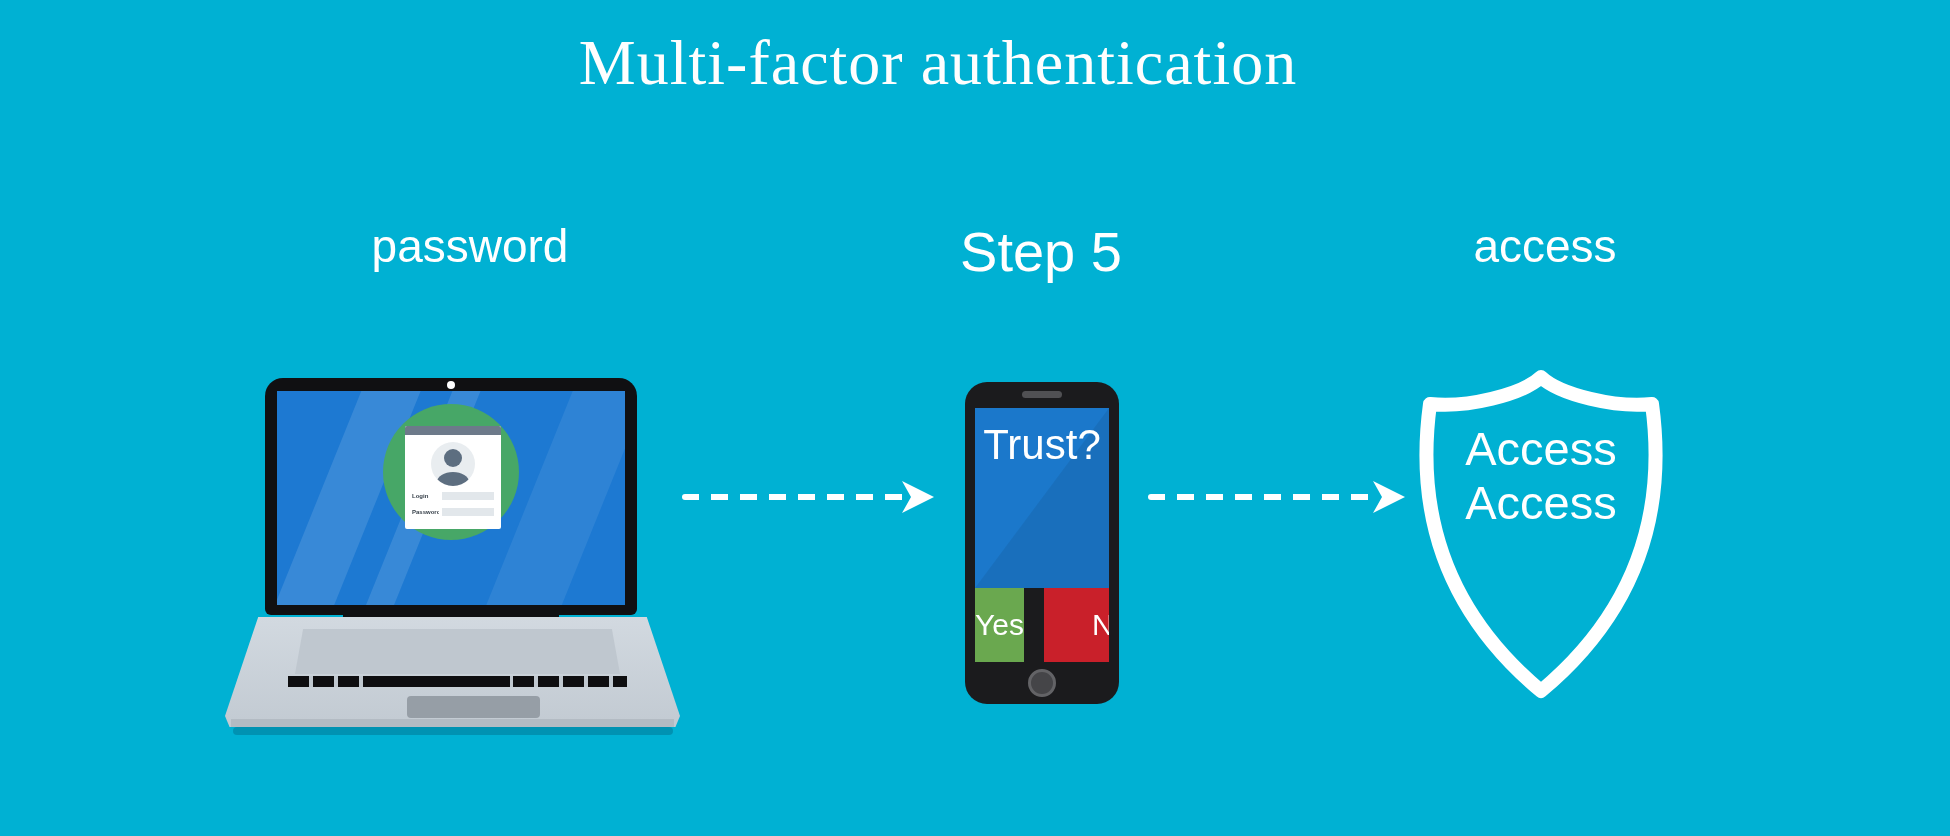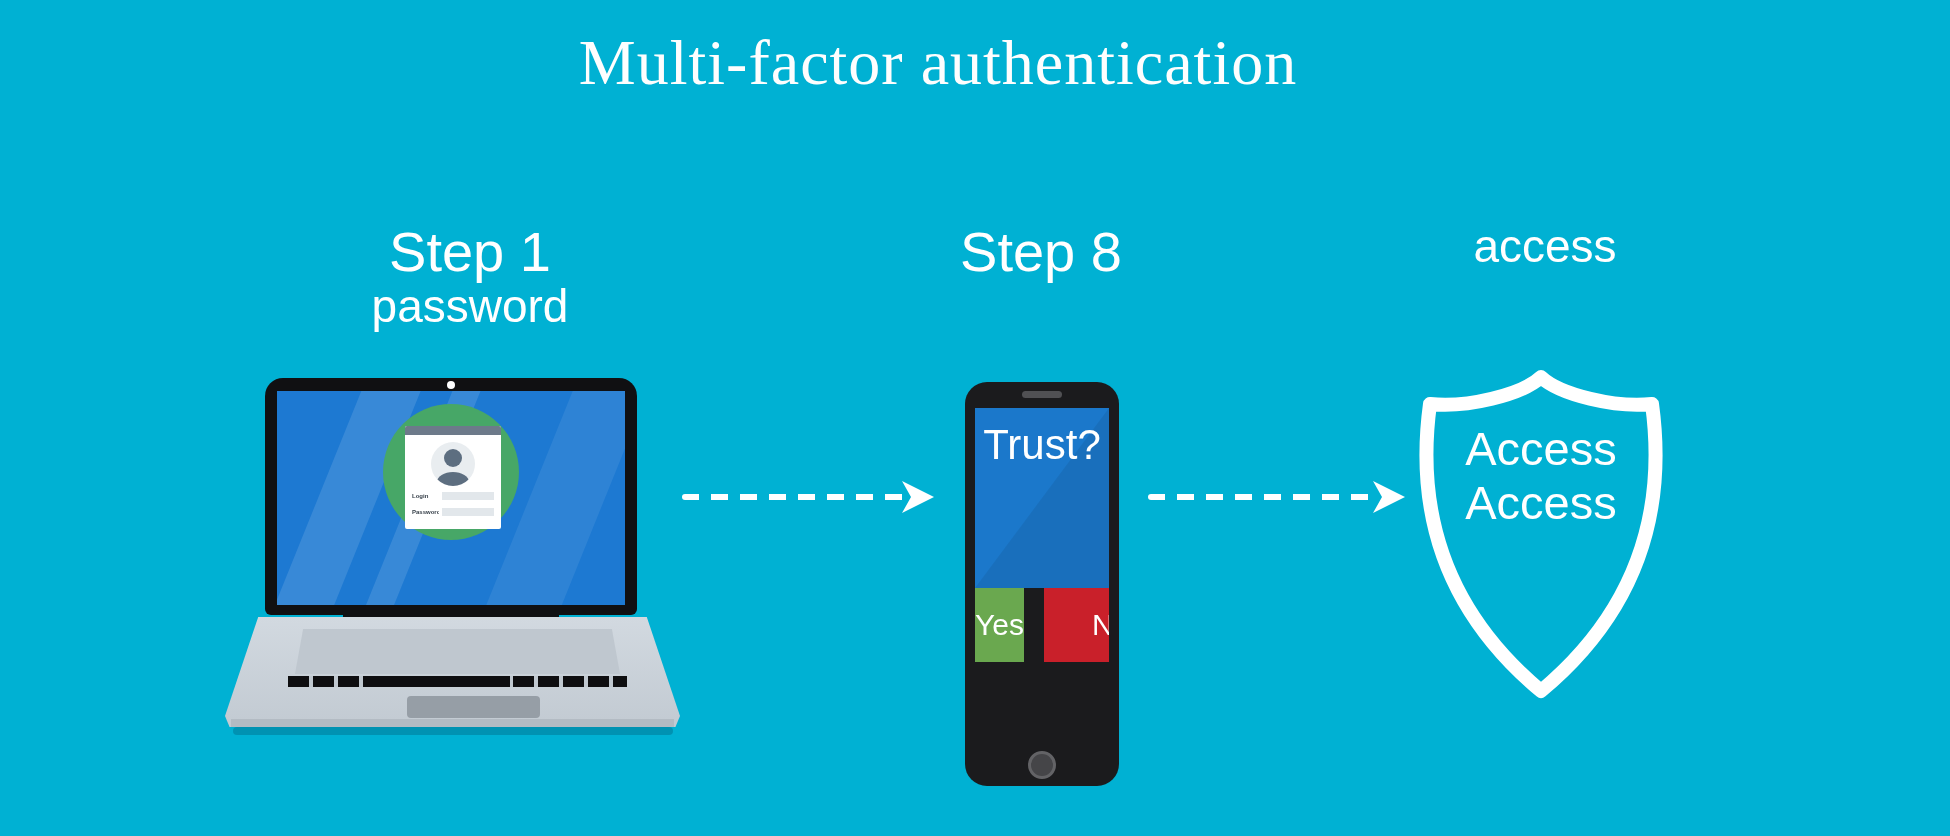--- a/index.html
+++ b/index.html
@@ -79,21 +79,21 @@
 
   
   .arrow{position:absolute;top:481px;height:32px;}
   .arrow.a1{left:682px;width:252px;}
   .arrow.a2{left:1148px;width:257px;}
   .dashes{position:absolute;left:0;right:28px;top:13px;height:6px;border-radius:3px;
     background:repeating-linear-gradient(90deg,#fff 0 17px,rgba(255,255,255,0) 17px 29px);}
   .ahead{position:absolute;right:0;top:0;width:32px;height:32px;}
 
   
-  .phone{position:absolute;left:965px;top:382px;width:154px;height:404px;
+  .phone{position:absolute;left:965px;top:382px;width:154px;height:322px;
     background:#1b1b1d;border-radius:22px;}
   .speaker{position:absolute;left:50%;top:9px;transform:translateX(-50%);
     width:40px;height:7px;border-radius:3.5px;background:#505053;}
   .pscreen{position:absolute;left:10px;top:26px;width:134px;height:254px;overflow:hidden;}
   .trust-area{position:relative;height:180px;background:var(--c-phone-screen-blue,#1b78cb);}
   .pshade{position:absolute;inset:0;background:rgba(0,0,0,0.07);
     clip-path:polygon(100% 0,100% 100%,0 100%);}
   .trust-text{position:relative;text-align:center;padding-top:14px;
     font-size:42px;line-height:46px;}
   .pbuttons{position:absolute;left:0;top:180px;width:134px;height:74px;
@@ -112,25 +112,24 @@
     text-align:center;font-size:47px;line-height:54px;white-space:nowrap;}
 </style>
 </head>
 <body>
 
 <div class="stage">
 
   <div class="title">Multi-factor authentication</div>
 
   <div class="step step1">
-    <div class="step-main">Step 1</div>
     <div class="step-sub">password</div>
   </div>
   <div class="step step2">
-    <div class="step-main">Step 8</div>
+    <div class="step-main">Step 5</div>
   </div>
   <div class="step step3">
     <div class="step-sub">access</div>
   </div>
 
   <div class="laptop">
     <div class="bezel">
       <div class="webcam"></div>
       <div class="lscreen">
         <div class="glare g1"></div>

